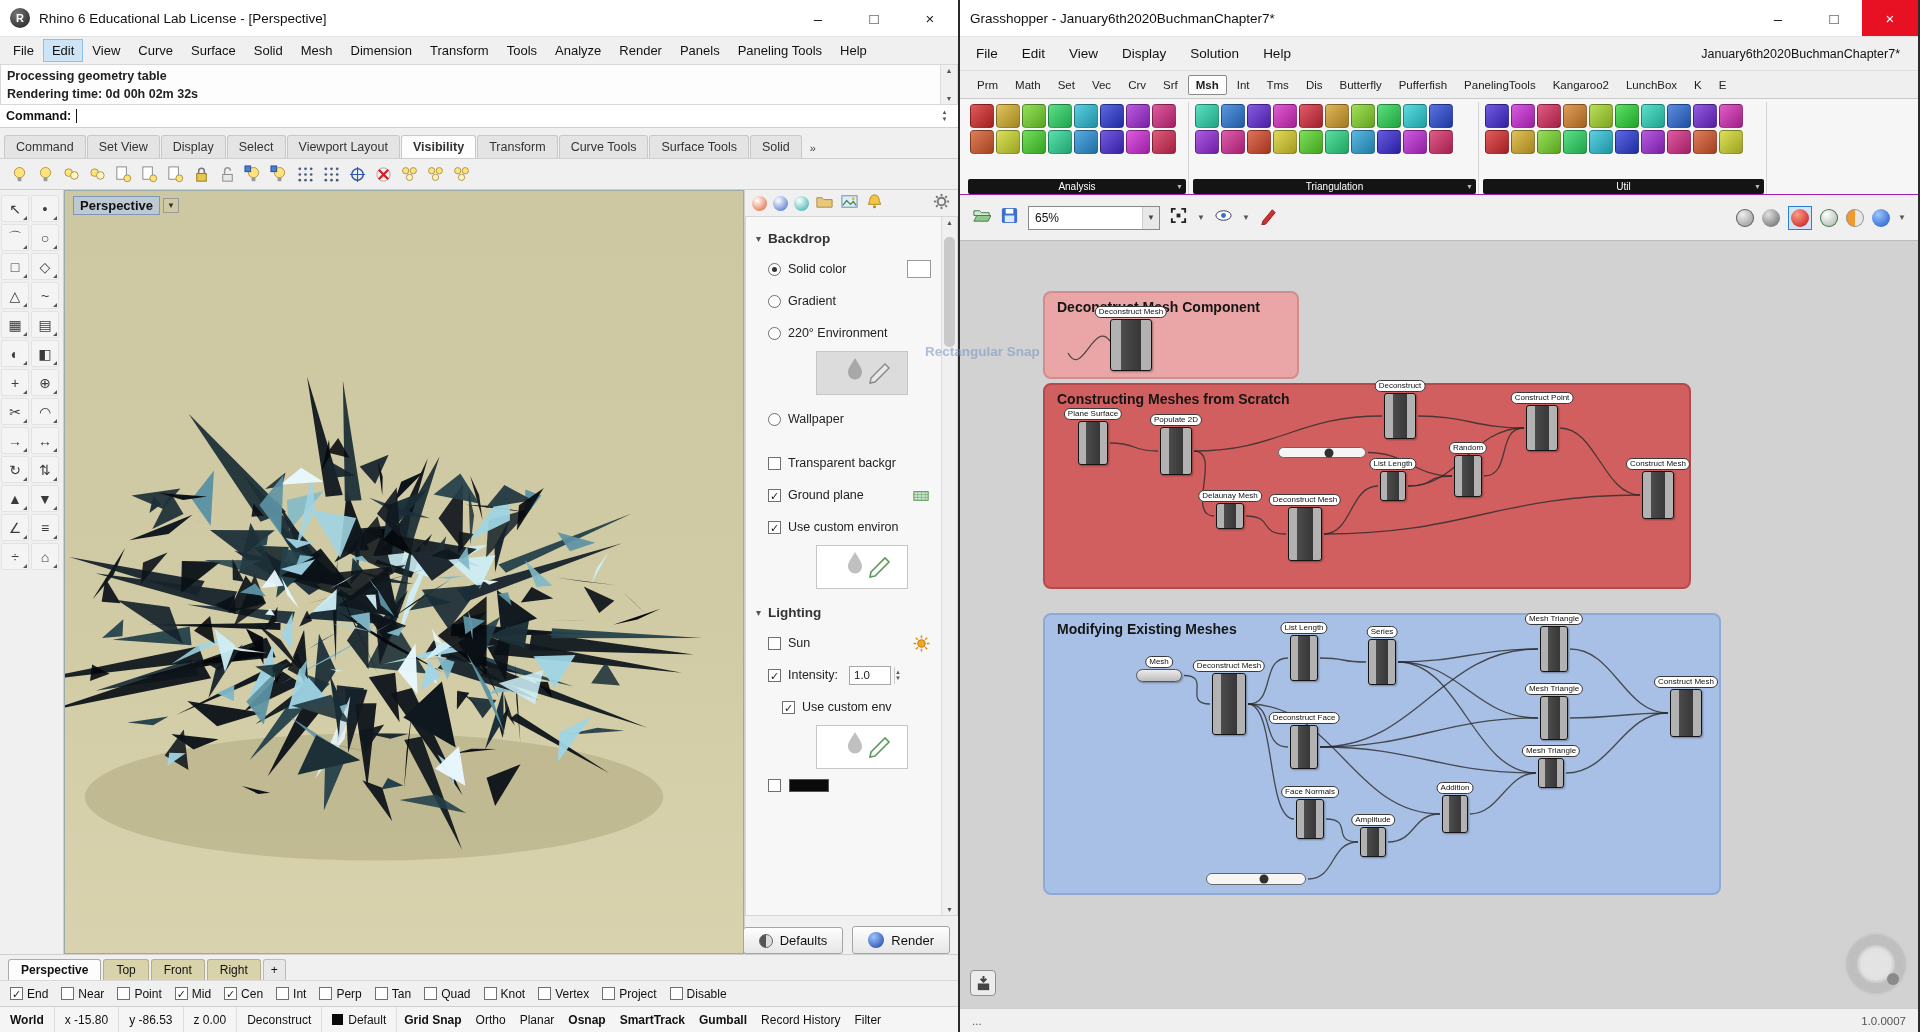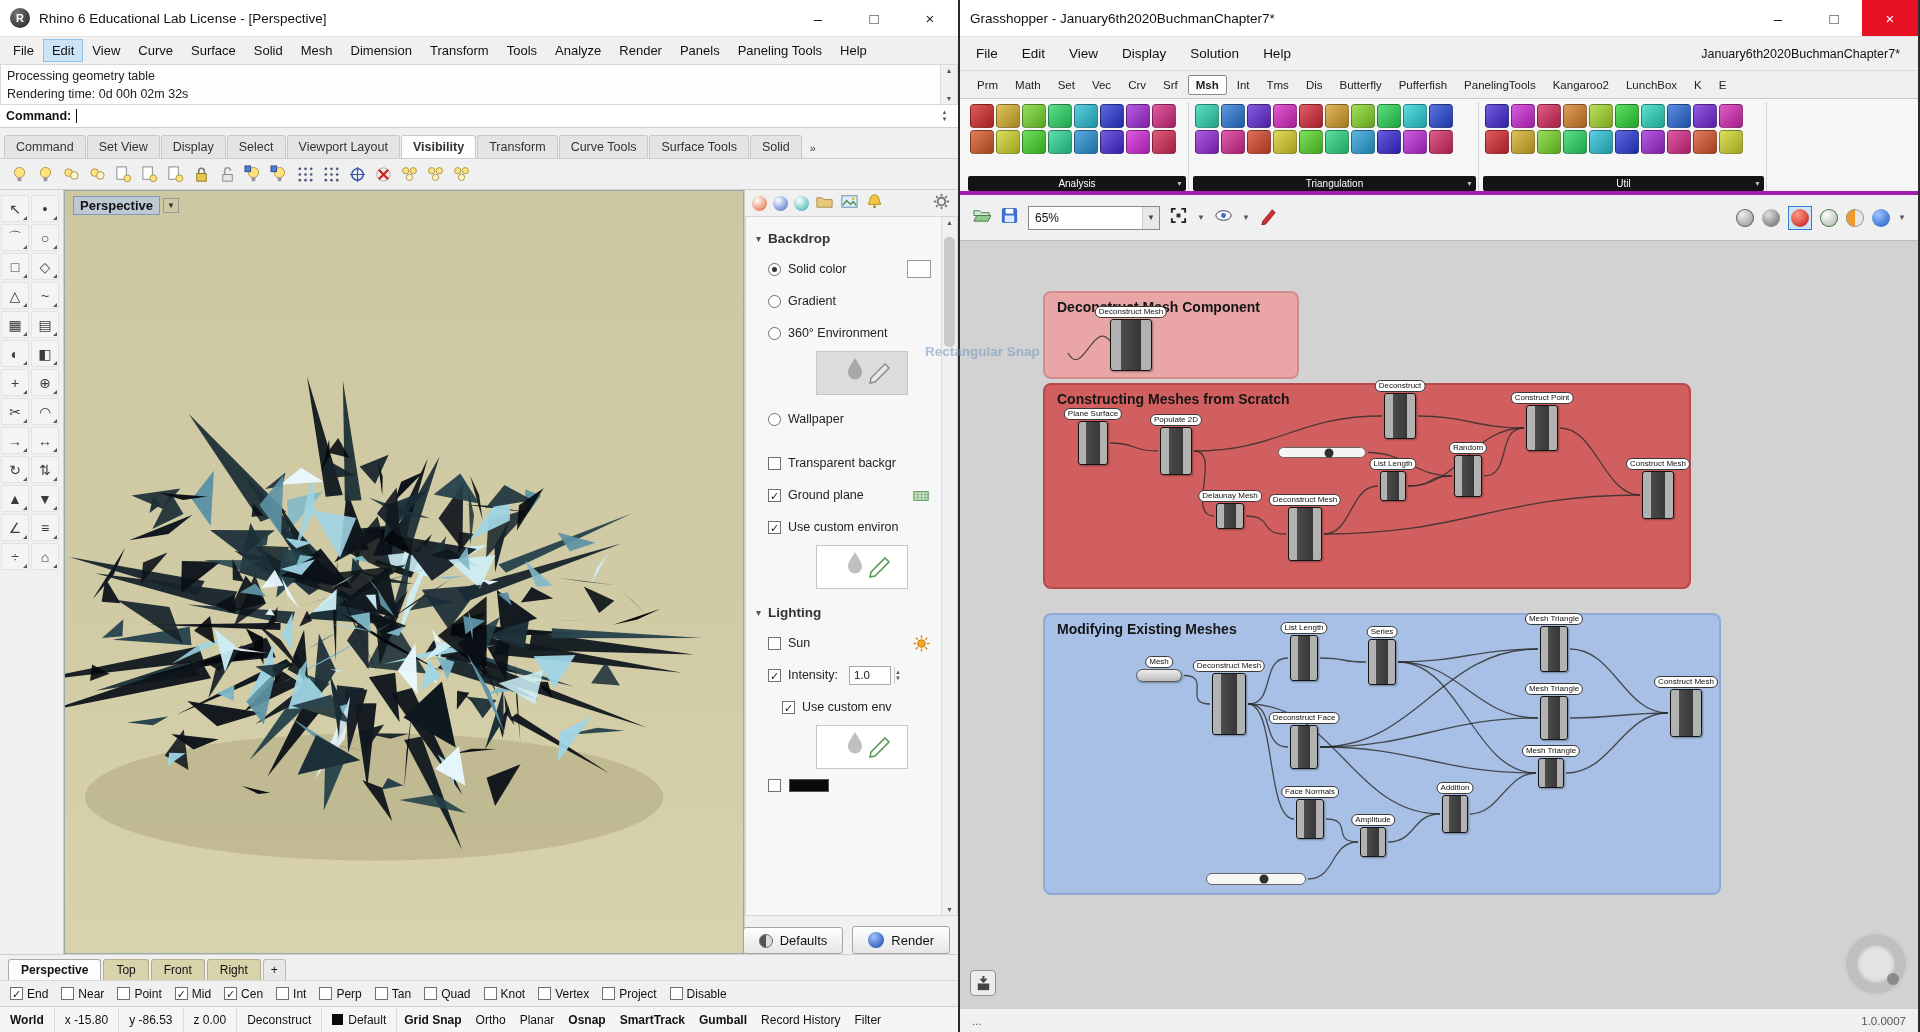--- a/index.html
+++ b/index.html
@@ -16,21 +16,21 @@
 .win-btn.close-red{background:#e81123;color:#fff;}
 .rhino-logo{width:20px;height:20px;border-radius:50%;background:radial-gradient(circle at 35% 30%,#777,#1d1d1d);color:#fff;font-size:11px;font-weight:bold;display:flex;align-items:center;justify-content:center;}
 
 .menubar{height:27px;display:flex;align-items:center;padding:0 4px;font-size:13px;flex:none;background:#f0f0f0;}
 .menubar .menu-item{padding:3px 8px;border:1px solid transparent;}
 .menubar .menu-item.hl{background:#cde4f7;border-color:#8ec0ea;}
 #gh-menubar{height:34px;font-size:13.5px;border-bottom:1px solid #ddd;}
 #gh-menubar .menu-item{padding:6px 11px;}
 .doc-label{margin-left:auto;padding-right:14px;font-size:12.5px;}
 
-.cmdarea{height:41px;background:#fdfdfd;border:1px solid #d8d8d8;display:flex;flex:none;}
+.cmdarea{height:41px;background:#fdfdfd;border:1px solid #d8d8d8;display:flex;flex:none;font-weight:bold;}
 .cmdlines{flex:1;padding:2px 6px;font-size:12.5px;line-height:18px;color:#222;}
 .vscroll{width:17px;background:#f0f0f0;border-left:1px solid #ddd;display:flex;flex-direction:column;align-items:center;font-size:7px;color:#555;padding:2px 0;}
 .cmdline{height:23px;background:#fff;border-bottom:1px solid #d0d0d0;display:flex;align-items:center;padding:0 6px;font-size:12.5px;flex:none;}
 .cmdlabel{font-weight:bold;}
 .caret{width:1px;height:14px;background:#111;margin-left:5px;}
 .spin2{margin-left:auto;width:15px;display:flex;flex-direction:column;align-items:center;font-size:6px;color:#555;line-height:7px;}
 
 .tabbar{height:31px;display:flex;align-items:flex-end;padding:4px 4px 0 4px;gap:1px;font-size:12.5px;flex:none;border-bottom:1px solid #cfcfcf;background:#f0f0f0;}
 .rtab{padding:4px 11px;border:1px solid #c8c8c8;border-bottom:none;border-radius:3px 3px 0 0;background:#e4e4e4;color:#333;white-space:nowrap;}
 .rtab.active{background:#fdfdfd;font-weight:bold;}
@@ -90,21 +90,21 @@
 .statusbar{height:26px;flex:none;display:flex;align-items:center;background:#f5f5f5;border-top:1px solid #d0d0d0;font-size:12px;overflow:hidden;white-space:nowrap;}
 .cell{padding:0 10px;height:100%;display:flex;align-items:center;gap:5px;border-right:1px solid #ddd;}
 .cell.bold{font-weight:bold;}
 .lay-swatch{width:11px;height:11px;background:#0a0a0a;}
 .tg{padding:0 7px;}
 .tg.bold{font-weight:bold;}
 
 #gh-tabs{height:28px;flex:none;display:flex;align-items:center;gap:3px;padding:0 10px;font-size:11.5px;background:#efefef;border-bottom:1px solid #c9c9c9;}
 .gtab{padding:3px 7px;color:#222;}
 .gtab.active{background:#fdfdfd;border:1px solid #8a8a8a;border-radius:2px;font-weight:bold;}
-#gh-components{height:96px;flex:none;display:flex;gap:2px;padding:3px 6px 0 6px;background:#f6f6f6;border-bottom:4px solid #a21caf;}
+#gh-components{height:96px;flex:none;display:flex;gap:2px;padding:3px 6px 0 6px;background:#f6f6f6;border-bottom:1px solid #a21caf;}
 .cpanel{display:flex;flex-direction:column;border-right:1px solid #d5d5d5;padding:0 2px;}
 .cicons{flex:1;display:flex;flex-wrap:wrap;align-content:flex-start;gap:2px;padding:2px;}
 .cicon{width:24px;height:24px;border-radius:4px;border:1px solid rgba(0,0,0,.28);}
 .clabel{height:15px;flex:none;background:#141414;color:#fff;font-size:10px;display:flex;align-items:center;justify-content:center;position:relative;border-radius:2px;}
 .clabel .dd{position:absolute;right:3px;font-size:7px;color:#bbb;}
 #gh-toolbar{height:46px;flex:none;display:flex;align-items:center;gap:9px;padding:0 12px;background:#f0f0f0;border-bottom:1px solid #bdbdbd;}
 .combo{width:132px;height:24px;background:#fff;border:1px solid #8a8a8a;display:flex;align-items:center;font-size:12px;}
 .combo .cv{flex:1;padding-left:6px;}
 .combo .ca{width:17px;height:100%;display:flex;align-items:center;justify-content:center;font-size:8px;color:#444;border-left:1px solid #ccc;background:#e8e8e8;}
 .mini-dd{font-size:8px;color:#555;}
@@ -649,21 +649,21 @@
               <span class="radio on"></span>
               <span>Solid color</span>
               <span class="swatch-white"></span>
             </div>
             <div class="prow">
               <span class="radio"></span>
               <span>Gradient</span>
             </div>
             <div class="prow">
               <span class="radio"></span>
-              <span>360° Environment</span>
+              <span>220° Environment</span>
             </div>
             <div class="thumb gray" id="thumb-env">
                 <svg width="86" height="38" viewBox="0 0 86 38">
                   <path d="M36 4 C40 11 43 14 43 18.5 a7 7 0 1 1 -14 0 C29 14 32 11 36 4 Z" fill="#a8a8a8"></path>
                   <path d="M52 24 L66 10 l4 4 -14 14 -5 1 z" fill="#e8e8e8" stroke="#888" stroke-width="1.4"></path>
                 </svg>
               </div>
             <div class="prow">
               <span class="radio"></span>
               <span>Wallpaper</span>

